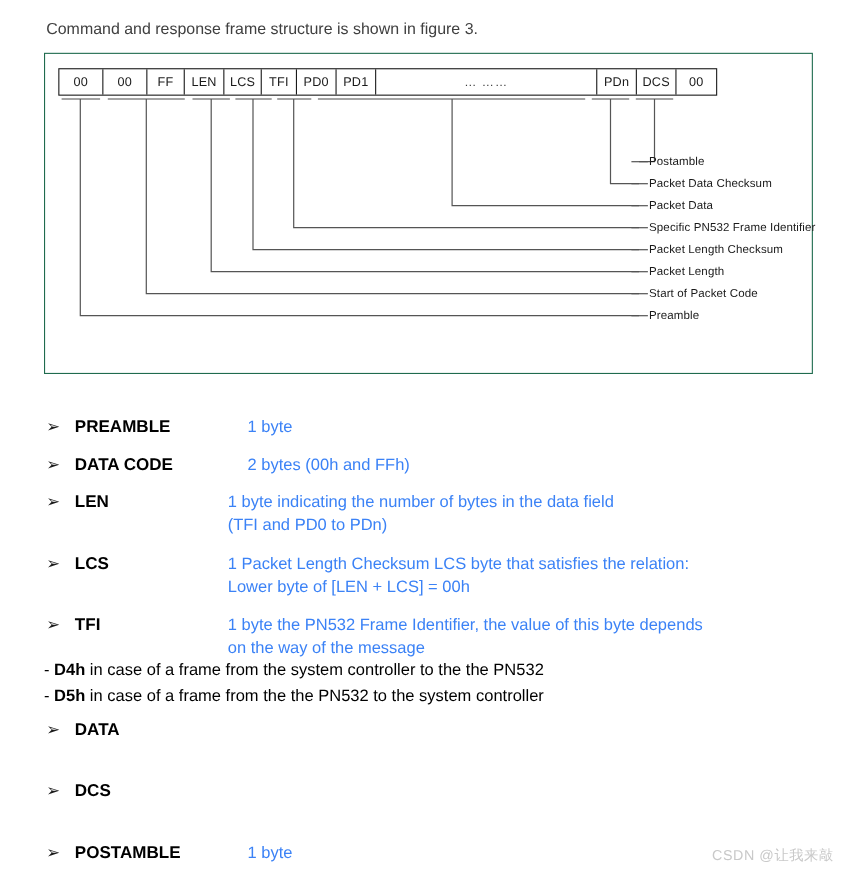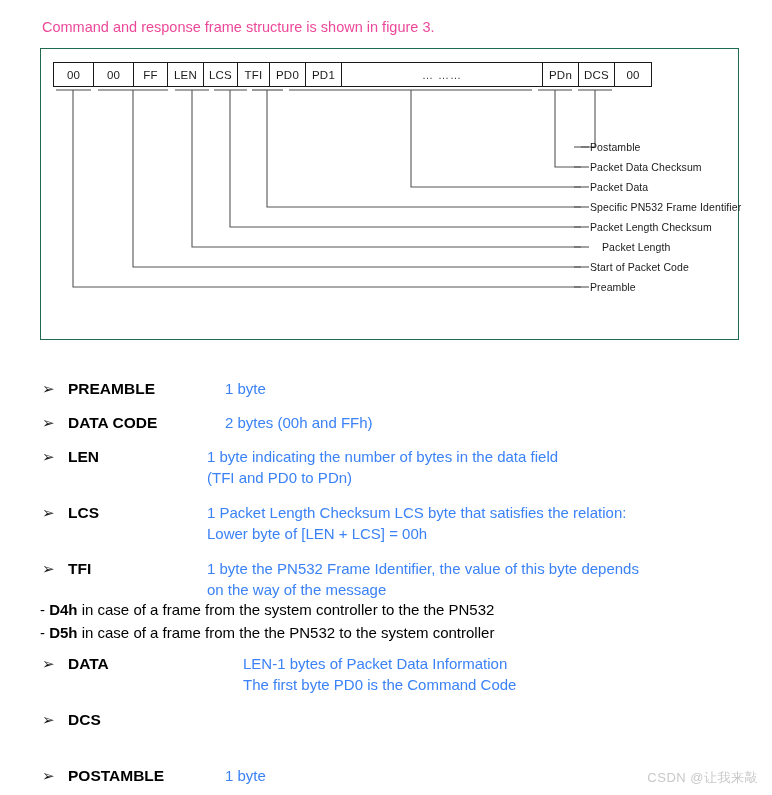--- a/index.html
+++ b/index.html
@@ -16,21 +16,21 @@
     overflow: hidden;
   }
 
   
   .intro {
     position: absolute;
     left: 42px;
     top: 17px;
     font-size: 14.5px;
     line-height: 20px;
-    color: #ec4899;
+    color: #404040;
     white-space: nowrap;
     text-align: center;
   }
 
   
   .figure-frame {
     position: absolute;
     left: 40px;
     top: 48px;
     width: 699px;
@@ -231,21 +231,21 @@
       <line x1="533" y1="218" x2="548" y2="218"></line>
       <line x1="533" y1="238" x2="548" y2="238"></line>
     </g>
   </svg>
 
   <div class="callout-label" style="left:549px; top:92px;">Postamble</div>
   <div class="callout-label" style="left:549px; top:112px;">Packet Data Checksum</div>
   <div class="callout-label" style="left:549px; top:132px;">Packet Data</div>
   <div class="callout-label" style="left:549px; top:152px;">Specific PN532 Frame Identifier</div>
   <div class="callout-label" style="left:549px; top:172px;">Packet Length Checksum</div>
-  <div class="callout-label" style="left:549px; top:192px;margin-left:12px;">Packet Length</div>
+  <div class="callout-label" style="left:549px; top:192px;">Packet Length</div>
   <div class="callout-label" style="left:549px; top:212px;">Start of Packet Code</div>
   <div class="callout-label" style="left:549px; top:232px;">Preamble</div>
 
 </div>
 
 <div class="def-list">
 
   <div class="def-row" style="margin-bottom:13px;">
     <div class="def-bullet">➢</div>
     <div class="def-term term-w135">PREAMBLE</div>
@@ -284,22 +284,20 @@
 <div class="note-lines">
   <div><span>- </span><b>D4h</b><span> in case of a frame from the system controller to the the PN532</span></div>
   <div><span>- </span><b>D5h</b><span> in case of a frame from the the PN532 to the system controller</span></div>
 </div>
 
 <div class="def-list" style="top:653px;">
 
   <div class="def-row" style="margin-bottom:14px; min-height:42px;">
     <div class="def-bullet">➢</div>
     <div class="def-term term-w90">DATA</div>
-    <div class="def-desc desc-at-203">LEN-1 bytes of Packet Data Information
-The first byte PD0 is the Command Code</div>
   </div>
 
   <div class="def-row" style="margin-bottom:14px; min-height:42px;">
     <div class="def-bullet">➢</div>
     <div class="def-term term-w90">DCS</div>
   </div>
 
   <div class="def-row" style="margin-bottom:0;">
     <div class="def-bullet">➢</div>
     <div class="def-term term-w135">POSTAMBLE</div>

